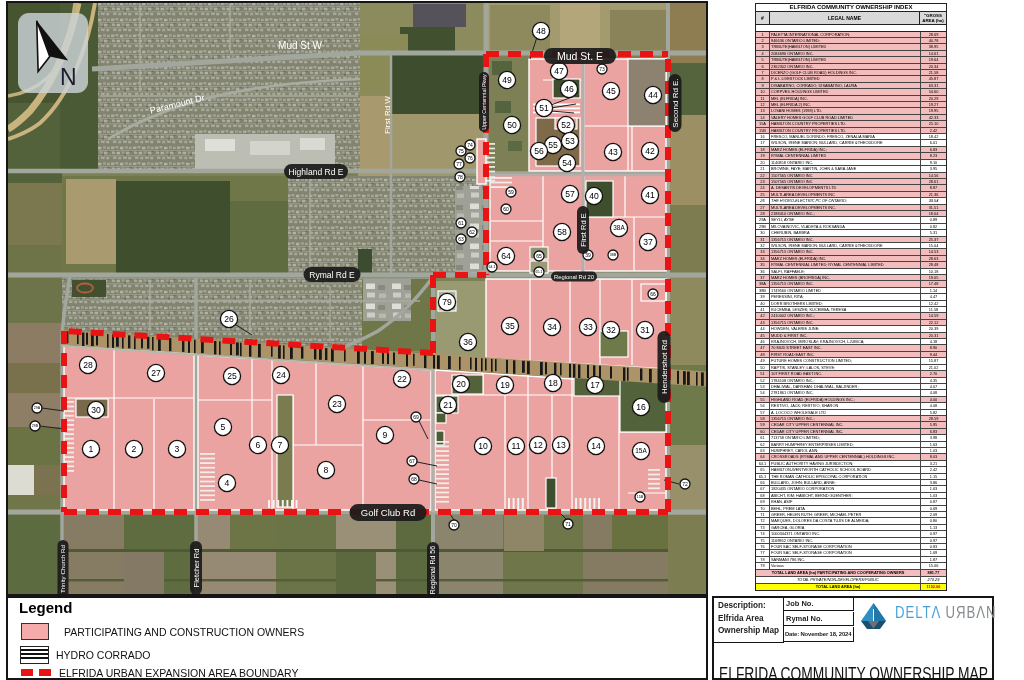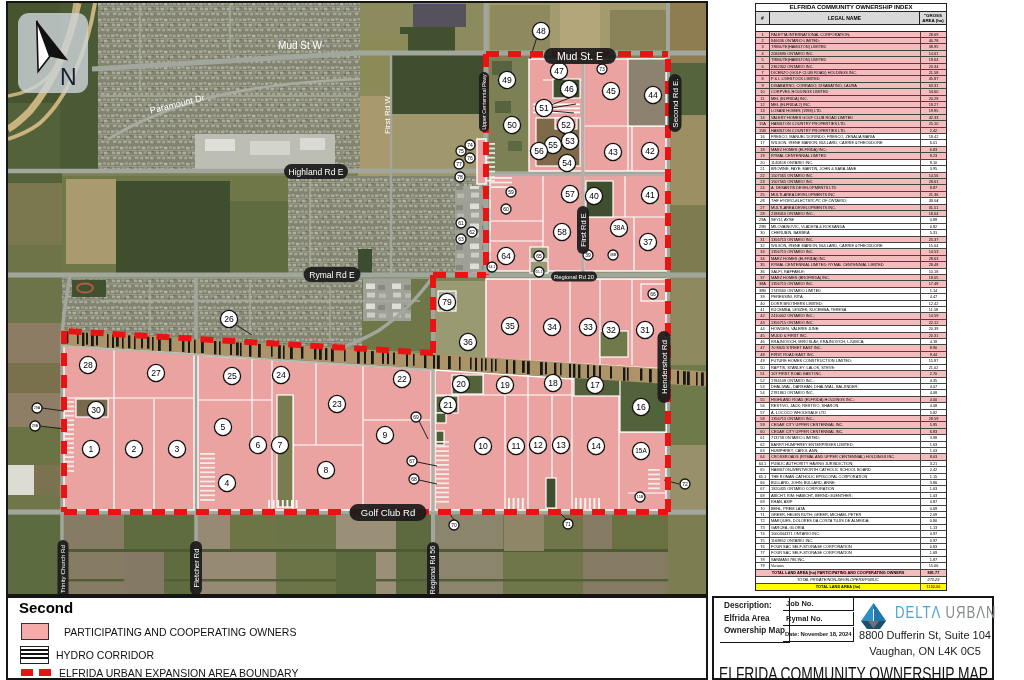--- a/index.html
+++ b/index.html
@@ -708,29 +708,29 @@
 <g transform="rotate(-20 47 48)">
 <polygon points="47,18 31,66 47,56" fill="#fff" stroke="#111" stroke-width="1.6"></polygon>
 <polygon points="47,18 63,66 47,56" fill="#111"></polygon>
 </g>
 <text x="60" y="84" font-size="23" fill="#1b1b33" font-family="Liberation Sans,sans-serif">N</text>
 </g>
 </svg>
 </div>
 
 <div class="abs" style="left:6px;top:596px;width:702px;height:84px;border:2px solid #151515;box-sizing:border-box;background:#fff;">
-  <div class="abs" style="left:11px;top:1px;font-size:15px;font-weight:bold;color:#000;">Second</div>
+  <div class="abs" style="left:11px;top:1px;font-size:15px;font-weight:bold;color:#000;">Legend</div>
   <div class="abs" style="left:13px;top:25px;width:26px;height:15px;background:#f6abab;border:1.6px solid #333;"></div>
-  <div class="abs" style="left:56px;top:28px;font-size:10.5px;color:#111;">PARTICIPATING AND COOPERATING OWNERS</div>
+  <div class="abs" style="left:56px;top:28px;font-size:10.5px;color:#111;">PARTICIPATING AND CONSTRUCTION OWNERS</div>
   <div class="abs" style="left:12px;top:48px;width:27px;height:16px;background:#fff;border:1px solid #222;">
      <div style="margin-top:2px;height:2px;background:#111;"></div>
       <div style="margin-top:1.5px;height:2.5px;background:#111;"></div>
       <div style="margin-top:1.5px;height:2px;background:#111;"></div>
   </div>
-  <div class="abs" style="left:48px;top:51px;font-size:10.5px;color:#111;">HYDRO CORRIDOR</div>
+  <div class="abs" style="left:48px;top:51px;font-size:10.5px;color:#111;">HYDRO CORRADO</div>
   <div class="abs" style="left:13px;top:70.5px;width:12px;height:7px;background:#e91313;"></div>
   <div class="abs" style="left:31px;top:70.5px;width:12px;height:7px;background:#e91313;"></div>
   <div class="abs" style="left:51px;top:68.5px;font-size:10.5px;color:#111;">ELFRIDA URBAN EXPANSION AREA BOUNDARY</div>
 </div>
 
 <div style="position:absolute;left:755px;top:3px;width:190px;border:1.4px solid #222;background:#fff;font-family:'Liberation Sans',sans-serif;">
 <div style="height:7px;border-bottom:1px solid #222;text-align:center;font-weight:bold;font-size:6px;line-height:7.4px;">ELFRIDA COMMUNITY OWNERSHIP INDEX</div>
 <div style="height:12.4px;border-bottom:1px solid #222;background:#d9d9d9;display:flex;font-weight:bold;">
       <div style="width:13px;border-right:1px solid #222;font-size:5px;text-align:center;line-height:12px;">#</div>
       <div style="flex:1;border-right:1px solid #222;font-size:5px;text-align:center;line-height:12px;">LEGAL NAME</div>
@@ -1165,31 +1165,30 @@
       <div style="flex:1;border-right:0.6px solid #444;font-size:3.9px;text-align:center;line-height:6.2px;">TOTAL PRIVATE/NON-DEVELOPERS/PUBLIC</div>
       <div style="width:25px;font-size:3.9px;text-align:center;line-height:6.2px;">270.29</div>
     </div>
 <div style="height:6.4px;background:#ffff00;display:flex;font-weight:bold;">
       <div style="flex:1;border-right:0.6px solid #444;font-size:3.9px;text-align:center;line-height:6.4px;">TOTAL LAND AREA (ha)</div>
       <div style="width:25px;font-size:3.9px;text-align:center;line-height:6.4px;color:#c00;">1152.06</div>
     </div>
 </div>
 
 <div class="abs" style="left:712px;top:596px;width:282px;height:84px;border:2px solid #151515;box-sizing:border-box;background:#fff;">
-  <div class="abs" style="left:6px;top:0;width:69px;height:44px;border-right:1.5px solid #151515;border-bottom:1.5px solid #151515;">
+  <div class="abs" style="left:0;top:0;width:69px;height:44px;border-right:1.5px solid #151515;border-bottom:1.5px solid #151515;">
     <div style="margin:2px 0 0 4px;font-size:8.2px;font-weight:bold;color:#222;line-height:12.5px;white-space:nowrap;">Description:<br>Elfrida Area<br>Ownership Map</div>
   </div>
   <div class="abs" style="left:69px;top:0;width:71px;height:13px;border-right:1.5px solid #151515;border-bottom:1px solid #151515;font-size:7.5px;font-weight:bold;color:#222;padding:1px 0 0 3px;box-sizing:border-box;">Job No.</div>
   <div class="abs" style="left:69px;top:14px;width:71px;height:14px;border-right:1.5px solid #151515;border-bottom:1px solid #151515;font-size:7.5px;font-weight:bold;color:#222;padding:2px 0 0 3px;box-sizing:border-box;">Rymal No.</div>
   <div class="abs" style="left:69px;top:29px;width:71px;height:15px;border-right:1.5px solid #151515;border-bottom:1.5px solid #151515;font-size:5.9px;font-weight:bold;color:#222;padding:4px 0 0 2px;box-sizing:border-box;white-space:nowrap;overflow:hidden;letter-spacing:-0.15px;">Date: November 18, 2024</div>
   <svg class="abs" style="left:140px;top:2px;" width="142" height="30" viewBox="0 0 142 30">
     <polygon points="19.5,3 7,21 32,21" fill="#2e8fc4"></polygon>
     <polygon points="19.5,3 19.5,21 32,21" fill="#2376a8"></polygon>
     <polygon points="7,21 32,21 26,29 13,29" fill="#1b4f70"></polygon>
     <polygon points="14,21 25,21 19.5,28.5" fill="#6d7175"></polygon>
     <polygon points="19,9 20,9 20,21 19,21" fill="#fff"></polygon>
     <g transform="translate(41,0) scale(0.8,1)">
       <text x="0" y="18.5" font-size="16.5" fill="#4aa3d8" font-family="Liberation Sans,sans-serif" letter-spacing="1.2">DELTΛ</text>
       <text x="63" y="18.5" font-size="16.5" fill="#878c90" font-family="Liberation Sans,sans-serif" letter-spacing="1.2">UЯBΛN</text>
     </g>
   </svg>
-  <div class="abs" style="left:142px;top:30px;width:138px;text-align:center;font-size:11px;color:#222;line-height:15.5px;">8800 Dufferin St, Suite 104<br>Vaughan, ON L4K 0C5</div>
   <div class="abs" style="left:5px;top:69px;width:276px;font-size:18.5px;line-height:14px;color:#111;white-space:nowrap;transform:scaleX(0.747);transform-origin:0 0;">ELFRIDA COMMUNITY OWNERSHIP MAP</div>
 </div>
 </body></html>

